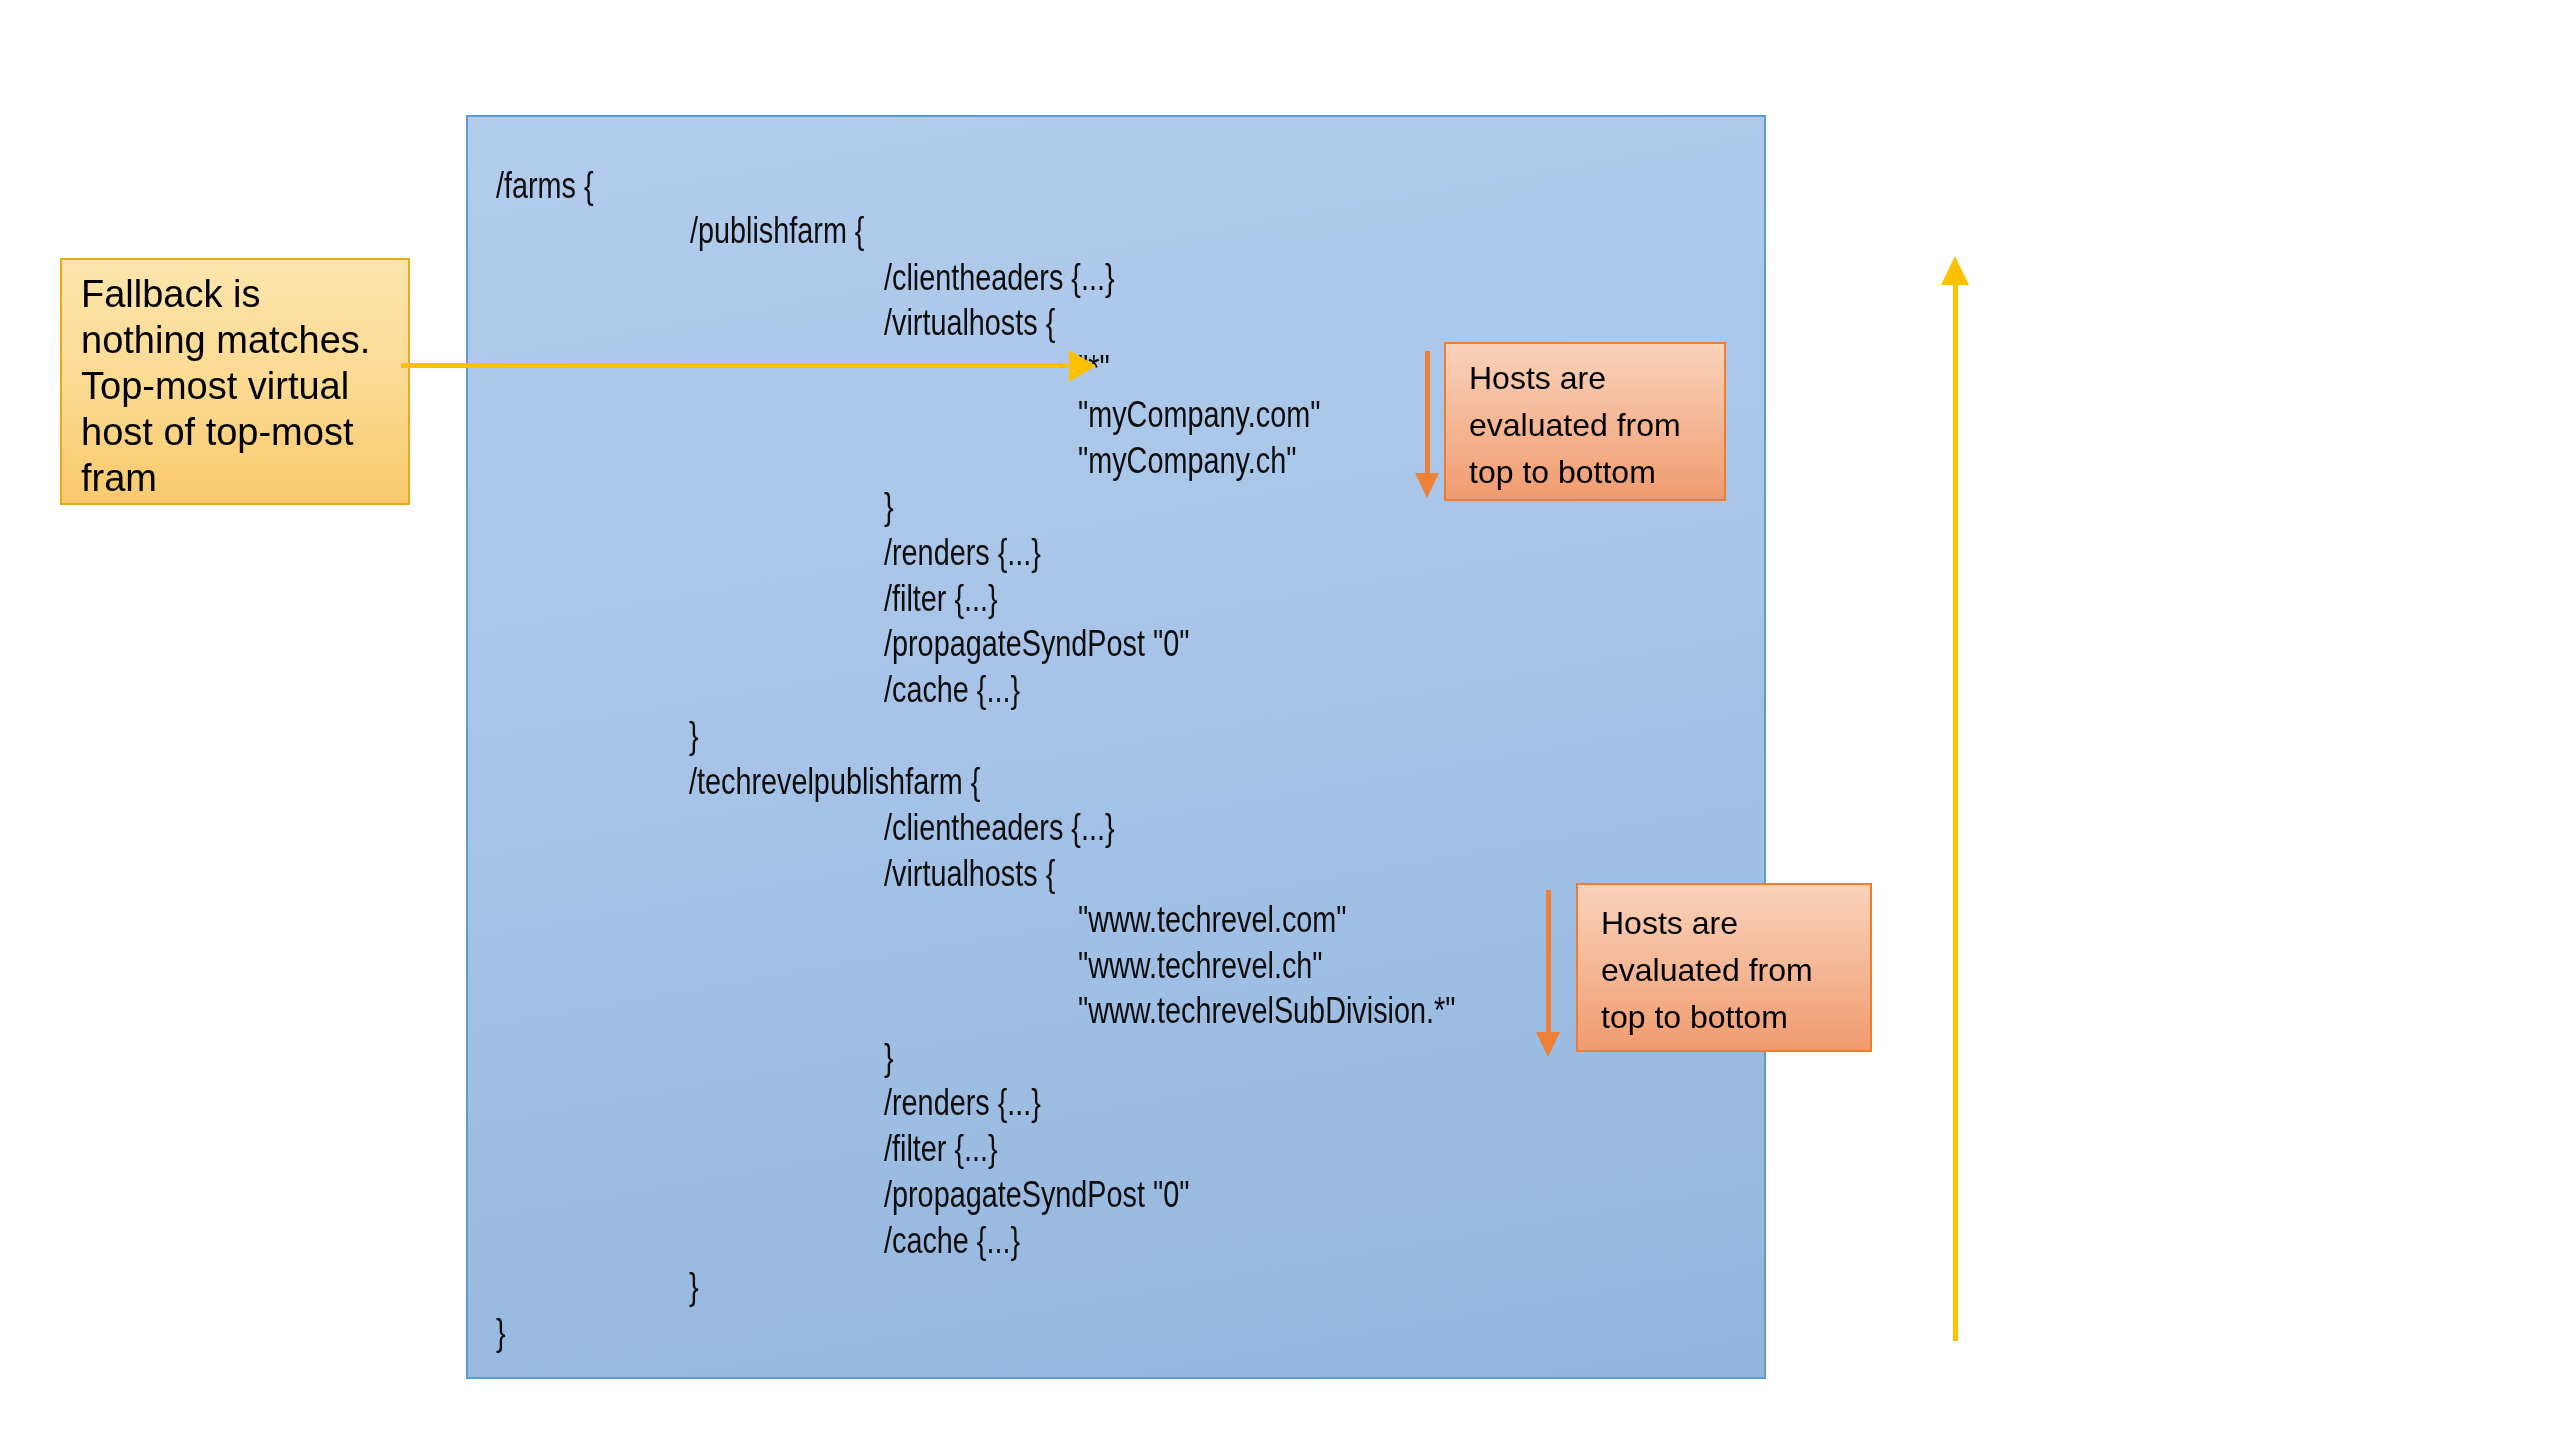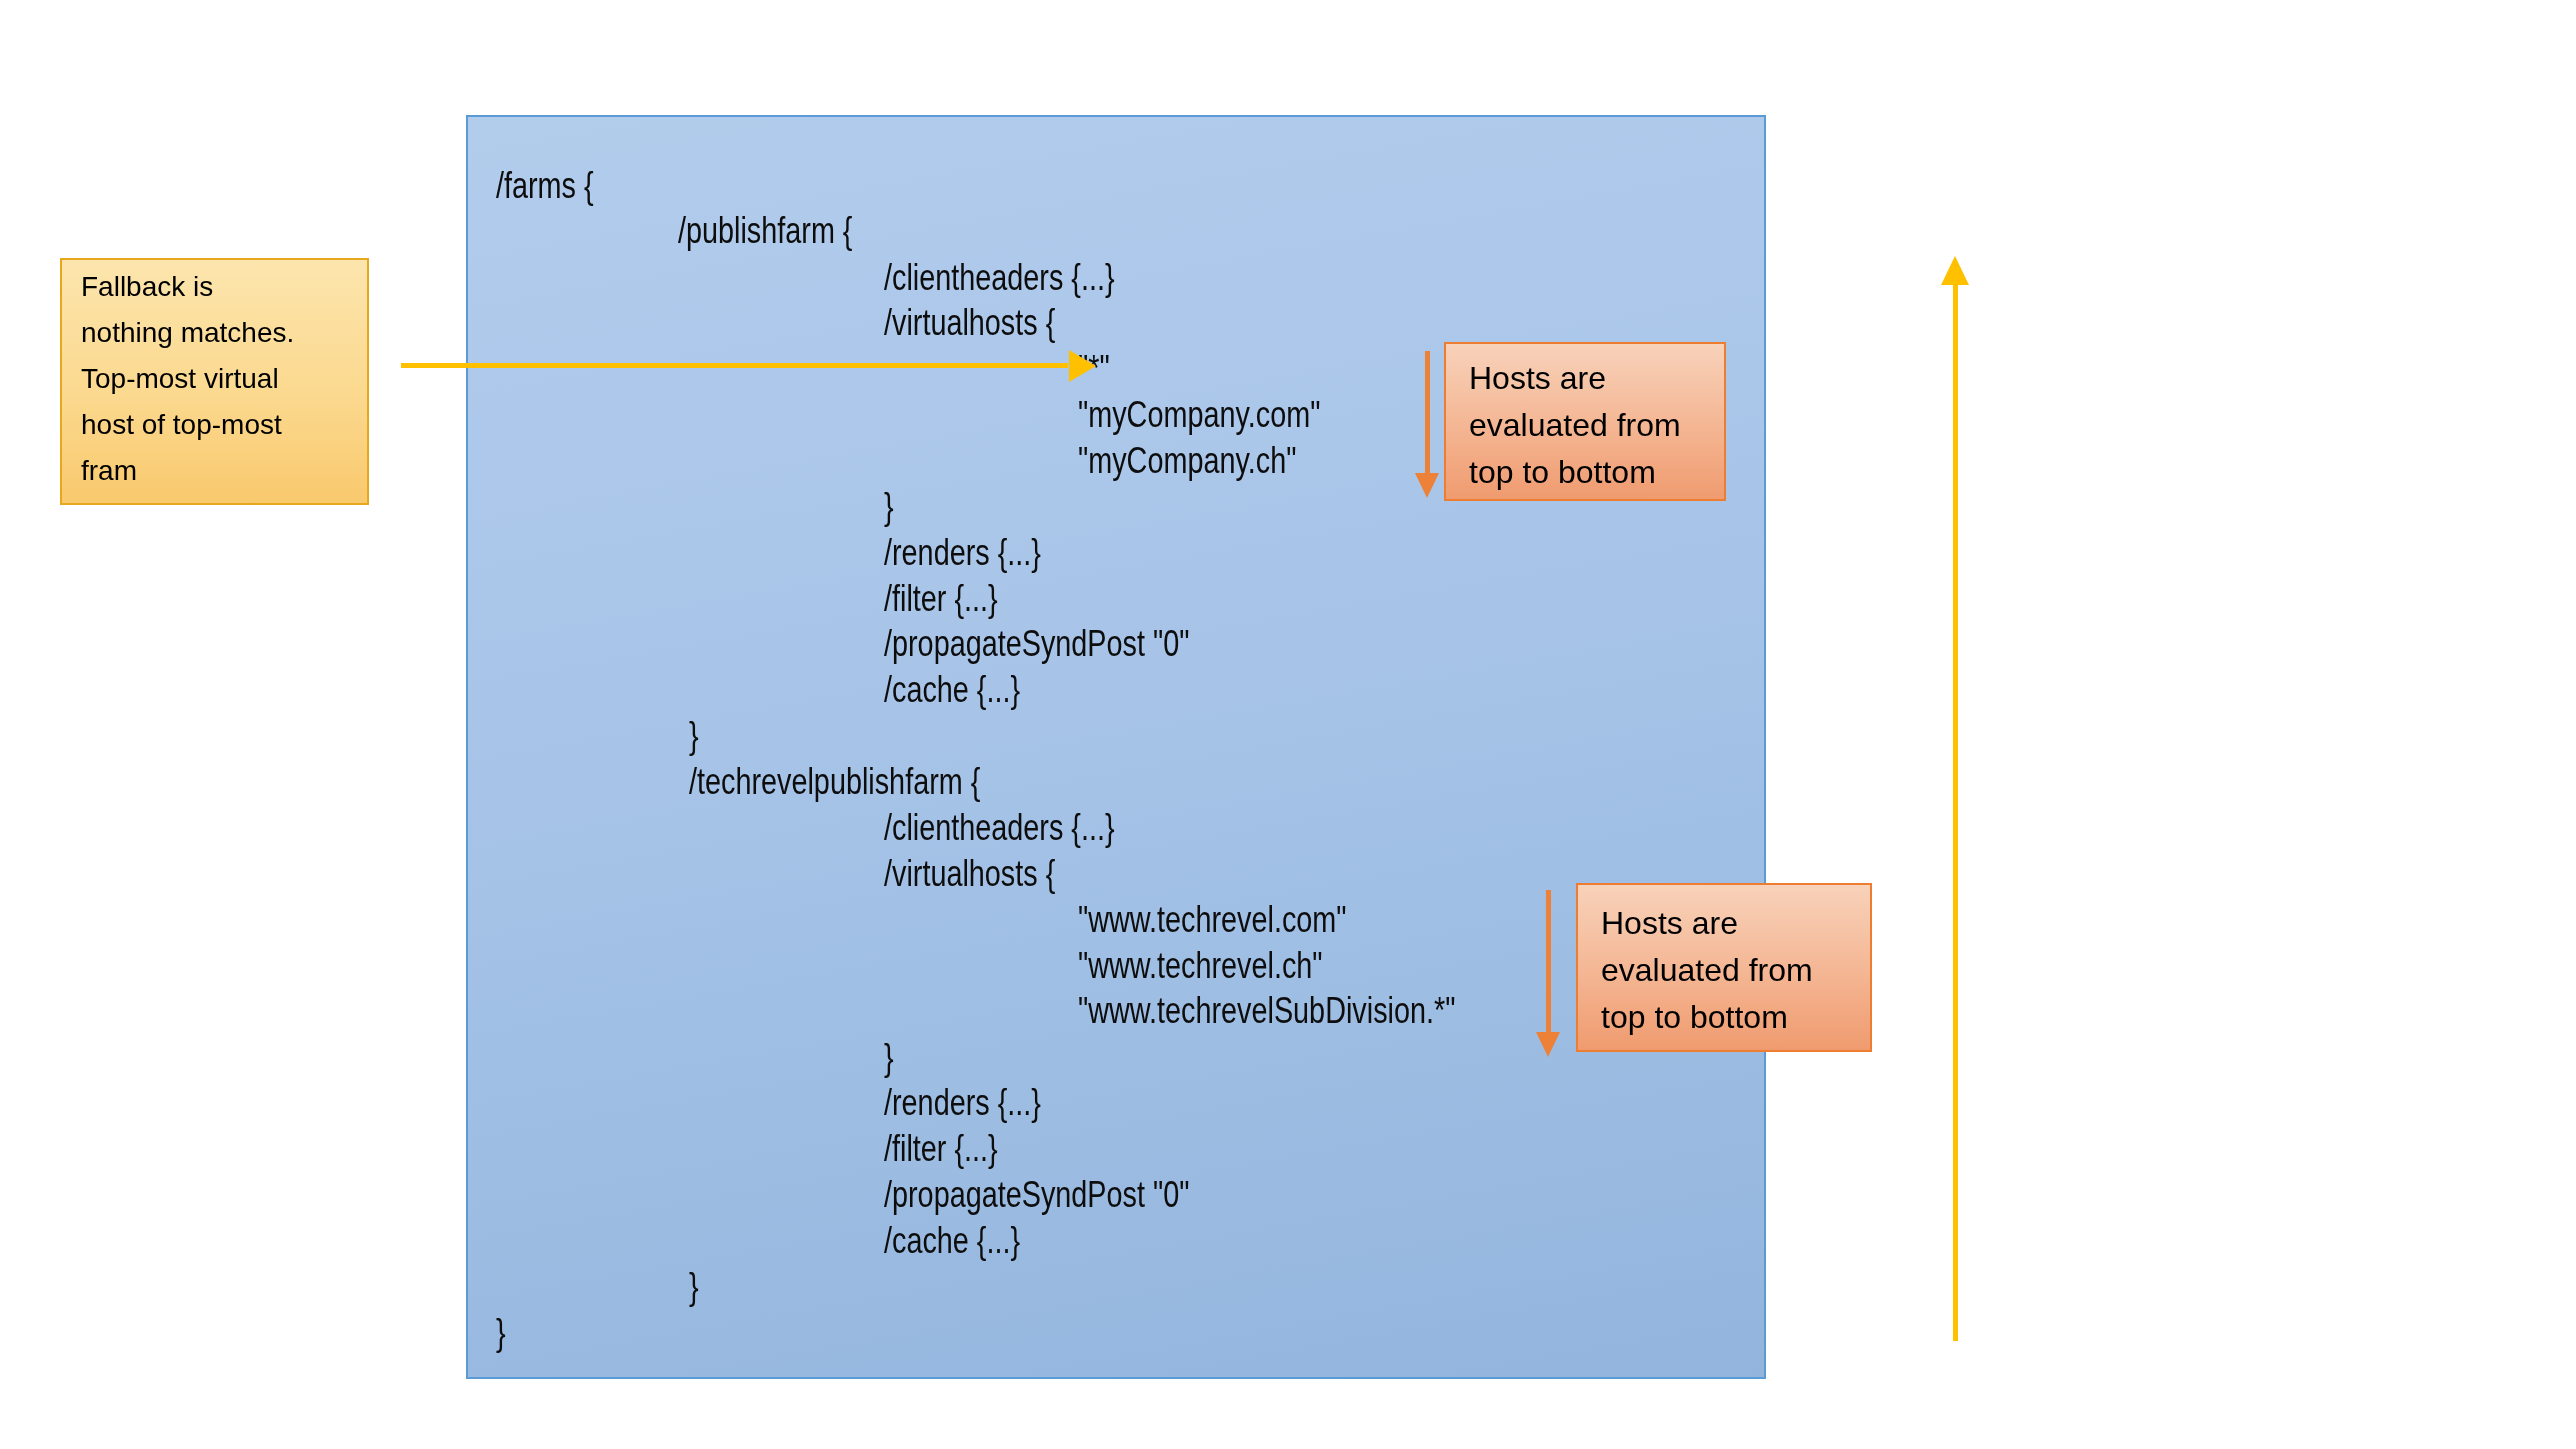--- a/index.html
+++ b/index.html
@@ -52,23 +52,23 @@
     border: 2.7px solid #e7a81e;
     background: linear-gradient(180deg, #fce5ad 0%, #fbd98f 55%, #f9c96d 100%);
   }
   .salmon-note {
     border: 2.7px solid #ed7d31;
     background: linear-gradient(180deg, #f8d2ba 0%, #f4b592 55%, #f09b6f 100%);
   }
 
   .fallback-note {
     left: 60px; top: 258px;
-    width: 309px; height: 247px;
-    padding: 4px 8px 0 19px;
-    font-size: 28px;
+    width: 350px; height: 247px;
+    padding: 11px 8px 0 19px;
+    font-size: 38px;
     line-height: 46px;
   }
   .hosts-note-top {
     left: 1444px; top: 342px;
     width: 282px; height: 159px;
     padding: 10.7px 5.4px 0 23px;
     font-size: 32px;
     line-height: 47px;
   }
   .hosts-note-bottom {
@@ -111,21 +111,21 @@
     border-top: 25.5px solid #ed8138;
   }
 </style>
 </head>
 <body>
 
 <div id="canvas">
 
   <div class="config-panel">
       <div class="code-line" style="left: 27.5px; top: 48px;"><span class="cond">/farms {</span></div>
-      <div class="code-line" style="left: 210px; top: 93px;"><span class="cond">/publishfarm {</span></div>
+      <div class="code-line" style="left: 222px; top: 93px;"><span class="cond">/publishfarm {</span></div>
       <div class="code-line" style="left: 416px; top: 140px;"><span class="cond">/clientheaders {...}</span></div>
       <div class="code-line" style="left: 416px; top: 185px;"><span class="cond">/virtualhosts {</span></div>
       <div class="code-line" style="left: 610px; top: 231px;"><span class="cond">"*"</span></div>
       <div class="code-line" style="left: 610px; top: 277px;"><span class="cond">"myCompany.com"</span></div>
       <div class="code-line" style="left: 610px; top: 323px;"><span class="cond">"myCompany.ch"</span></div>
       <div class="code-line" style="left: 416px; top: 369px;"><span class="cond">}</span></div>
       <div class="code-line" style="left: 416px; top: 415px;"><span class="cond">/renders {...}</span></div>
       <div class="code-line" style="left: 416px; top: 461px;"><span class="cond">/filter {...}</span></div>
       <div class="code-line" style="left: 416px; top: 506px;"><span class="cond">/propagateSyndPost "0"</span></div>
       <div class="code-line" style="left: 416px; top: 552px;"><span class="cond">/cache {...}</span></div>

